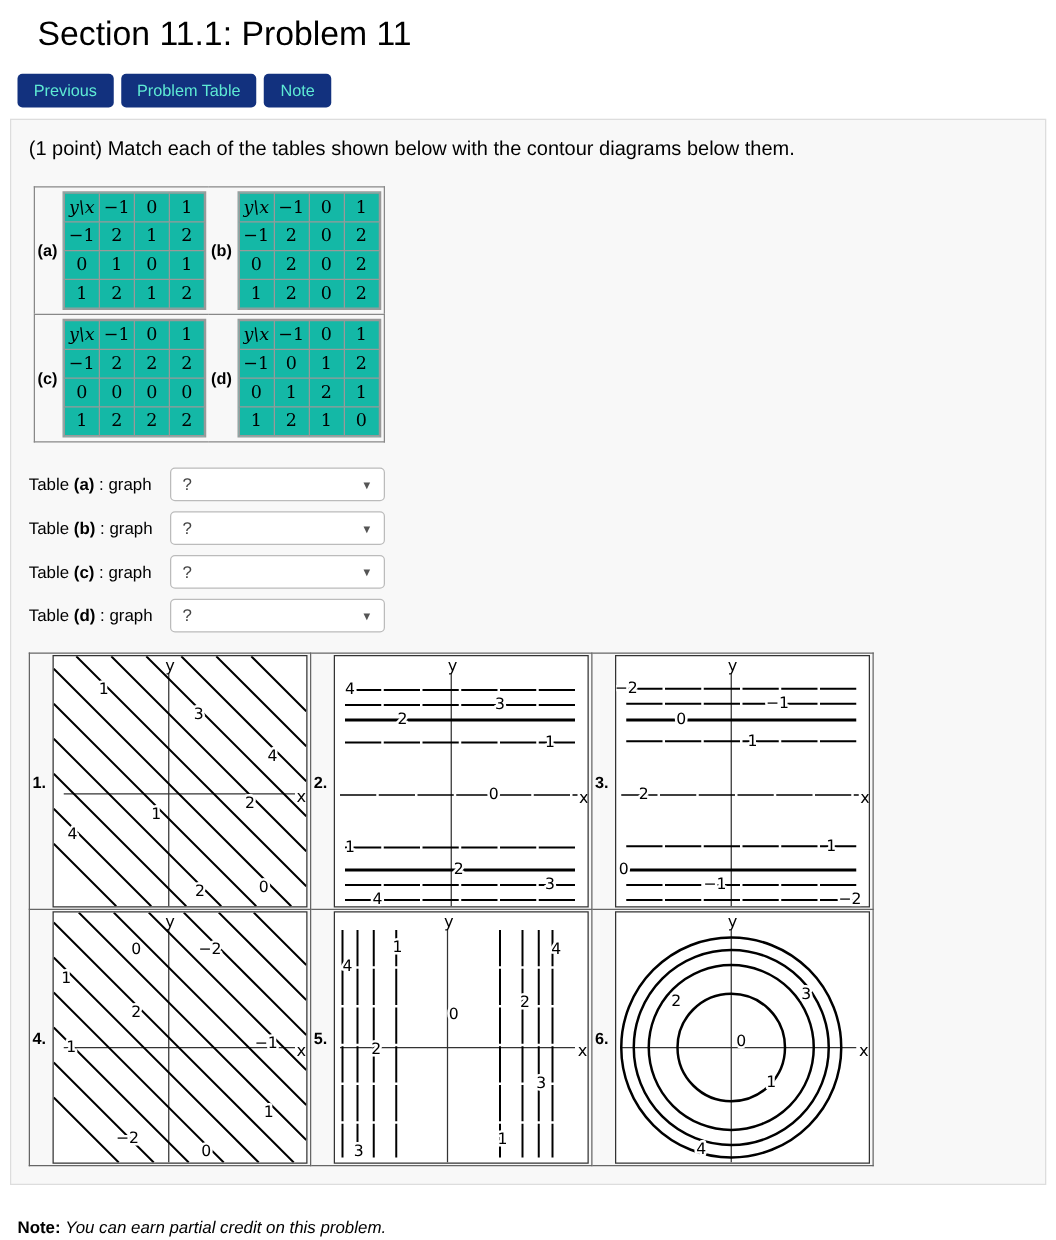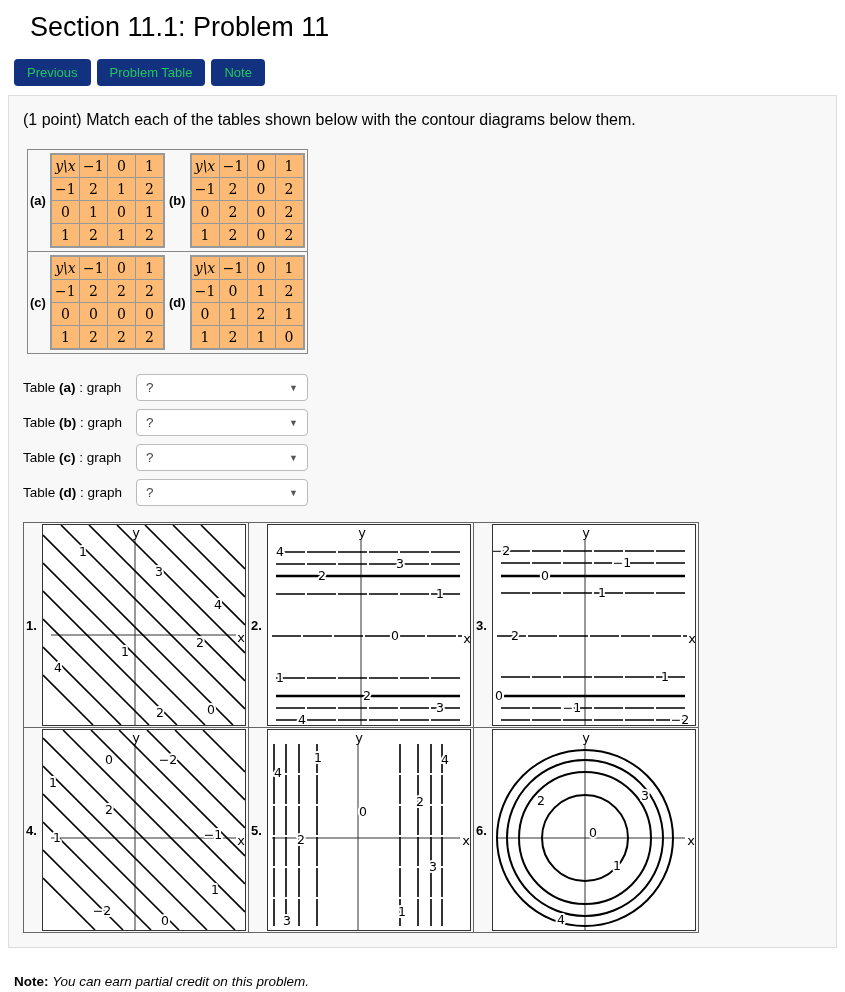--- a/index.html
+++ b/index.html
@@ -1,29 +1,29 @@
 <!DOCTYPE html>
 <html><head>
 <meta charset="utf-8">
 <style>
   * { box-sizing: border-box; }
   body { font-family: "Liberation Sans", sans-serif; background:#fff; color:#000; margin:0; width:845px; }
   h1 { font-size:27px; font-weight:normal; margin:12px 0 16px 30px; }
   .navrow { margin:0 0 9px 14px; display:flex; gap:6px; }
-  .btn { background:#12317e; color:#22c55e; border:none; border-radius:4px;
+  .btn { background:#12317e; color:#5eead4; border:none; border-radius:4px;
          font-family:"Liberation Sans",sans-serif; font-size:13px; padding:6px 13px; cursor:pointer; }
   .panel { margin:0 8px; background:#f8f8f8; border:1px solid #ddd; padding:13px 12px 10px; }
   .statement { font-size:16px; margin:2px 0 20px 2px; }
 
   table.bigtable { border:1px solid #888; border-collapse:collapse; margin-left:6px; background:#f8f8f8; }
   table.bigtable > tbody > tr > td { padding:3px 2px; vertical-align:middle; }
   table.bigtable > tbody > tr:first-child > td { border-bottom:1px solid #888; }
   td.tlabel { font-weight:bold; font-size:13px; padding:0 2px; }
   .subwrap { border:1px solid #999; background:#fff; display:inline-block; vertical-align:middle; }
-  table.sub { border-collapse:collapse; font-family:"DejaVu Serif", serif; font-size:14px; background:#fdba74; }
+  table.sub { border-collapse:collapse; font-family:"DejaVu Serif", serif; font-size:14px; background:#14b8a6; }
   table.sub td { border:1px solid #999; width:28px; height:23px; text-align:center; padding:0; }
   td.yx { font-style:italic; }
 
   .answers { margin:20px 0 0 2px; }
   .arow { display:flex; align-items:center; margin-bottom:8px; font-size:13.5px; }
   .alabel { width:113px; flex:none; }
   .sel { width:172px; height:27px; border:1px solid #bbb; border-radius:4px; background:#fff;
          display:flex; align-items:center; justify-content:space-between; padding:0 9px;
          font-size:13.5px; color:#444; cursor:pointer; }
   .caret { font-size:9px; color:#555; }

